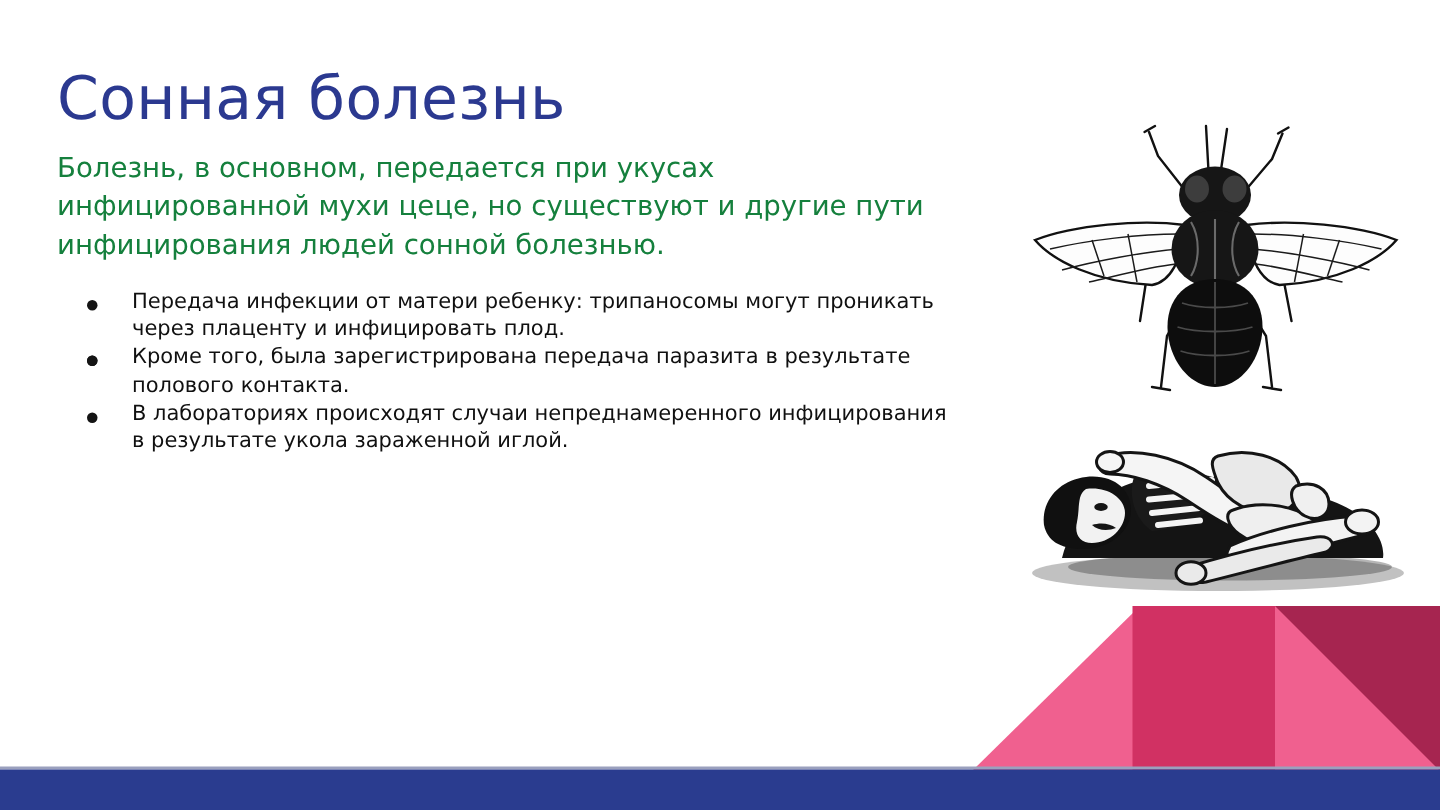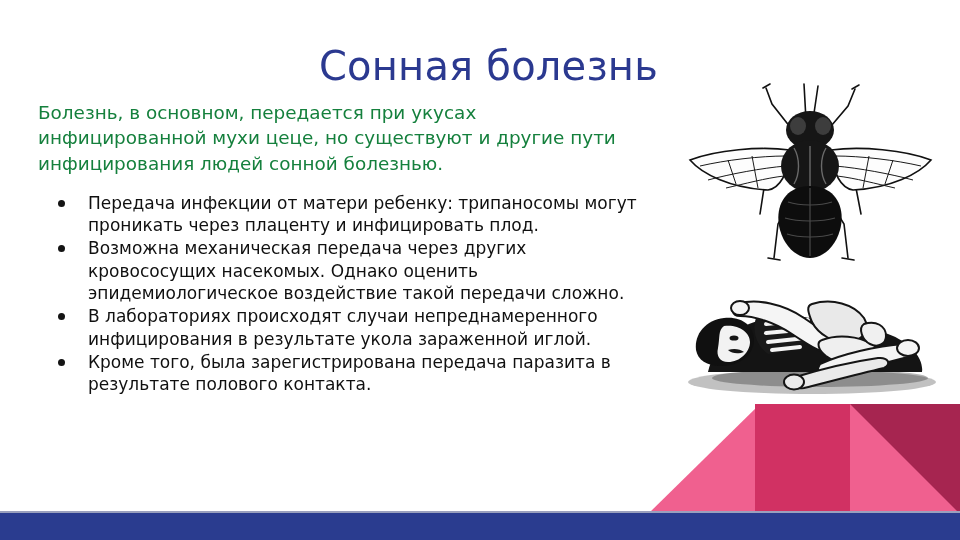--- a/index.html
+++ b/index.html
@@ -15,21 +15,20 @@
     overflow: hidden;
     font-family: "DejaVu Sans", "Liberation Sans", sans-serif;
   }
 
   
   #slide-title {
     position: absolute;
     left: 38px;
     top: 44px;
     width: 620px;
-    text-align: right;
     font-size: 40px;
     line-height: 1.1;
     color: #2b3990;
     font-weight: 400;
     letter-spacing: 0.2px;
     white-space: nowrap;
   }
 
   
   #intro-paragraph {
@@ -49,21 +48,21 @@
     top: 192px;
     width: 600px;
     margin: 0;
     padding: 0;
     list-style: none;
   }
   #bullet-list li {
     position: relative;
     padding-left: 50px;
     margin: 0 0 0.5px 0;
-    font-size: 17px;
+    font-size: 14px;
     line-height: 1.32;
     color: #101010;
   }
   .bullet-dot {
     position: absolute;
     left: 20px;
     top: 8px;
     width: 7px;
     height: 7px;
     border-radius: 50%;
@@ -142,29 +141,28 @@
 
   <div id="intro-paragraph">Болезнь, в основном, передается при укусах инфицированной мухи цеце, но существуют и другие пути инфицирования людей сонной болезнью.</div>
 
   <ul id="bullet-list">
     <li>
       <span class="bullet-dot"></span>
       <span>Передача инфекции от матери ребенку: трипаносомы могут проникать через плаценту и инфицировать плод.</span>
     </li>
     <li>
       <span class="bullet-dot"></span>
-      <span>Возможна механическая передача через других кровососущих насекомых. Однако оценить эпидемиологическое воздействие такой передачи сложно.</span>
+    </li>
+    <li>
+      <span class="bullet-dot"></span>
+      <span>Кроме того, была зарегистрирована передача паразита в результате полового контакта.</span>
     </li>
     <li>
       <span class="bullet-dot"></span>
       <span>В лабораториях происходят случаи непреднамеренного инфицирования в результате укола зараженной иглой.</span>
-    </li>
-    <li>
-      <span class="bullet-dot"></span>
-      <span>Кроме того, была зарегистрирована передача паразита в результате полового контакта.</span>
     </li>
   </ul>
 
   <div id="fly-illustration">
     <svg class="illus-svg" viewBox="0 0 285 205" xmlns="http://www.w3.org/2000/svg" aria-hidden="true">
       <g fill="none" stroke="#111111" stroke-width="1.6" stroke-linecap="round">
 
         <path d="M138 58 L136 22"></path>
         <path d="M145 58 L150 24"></path>
 

